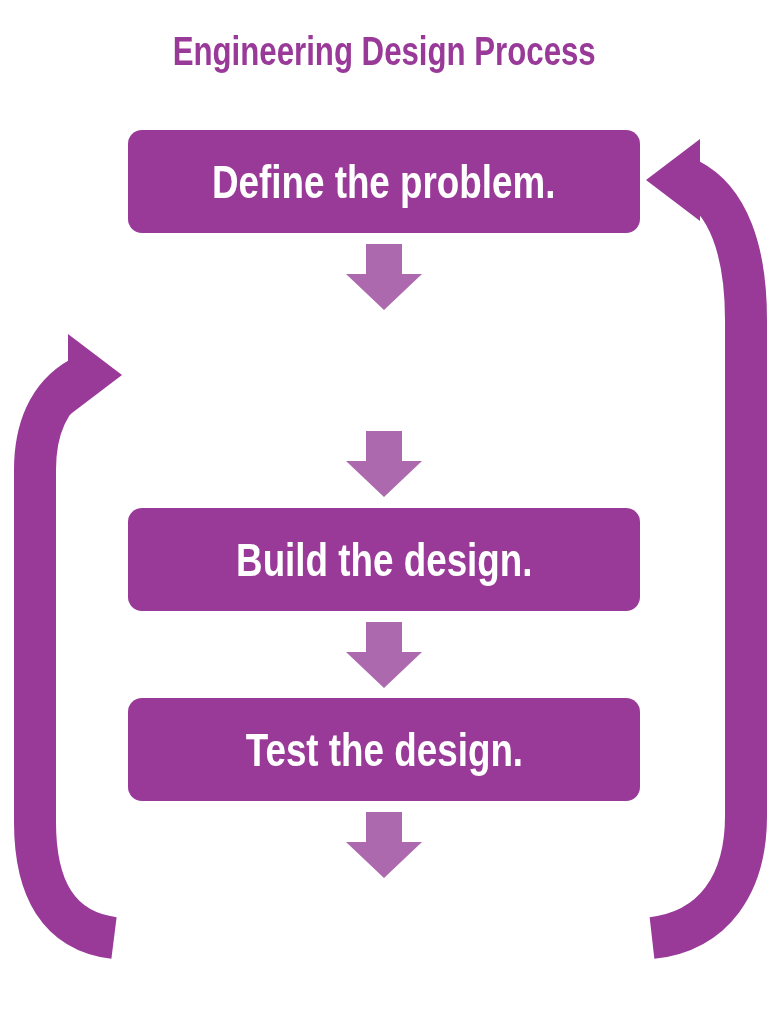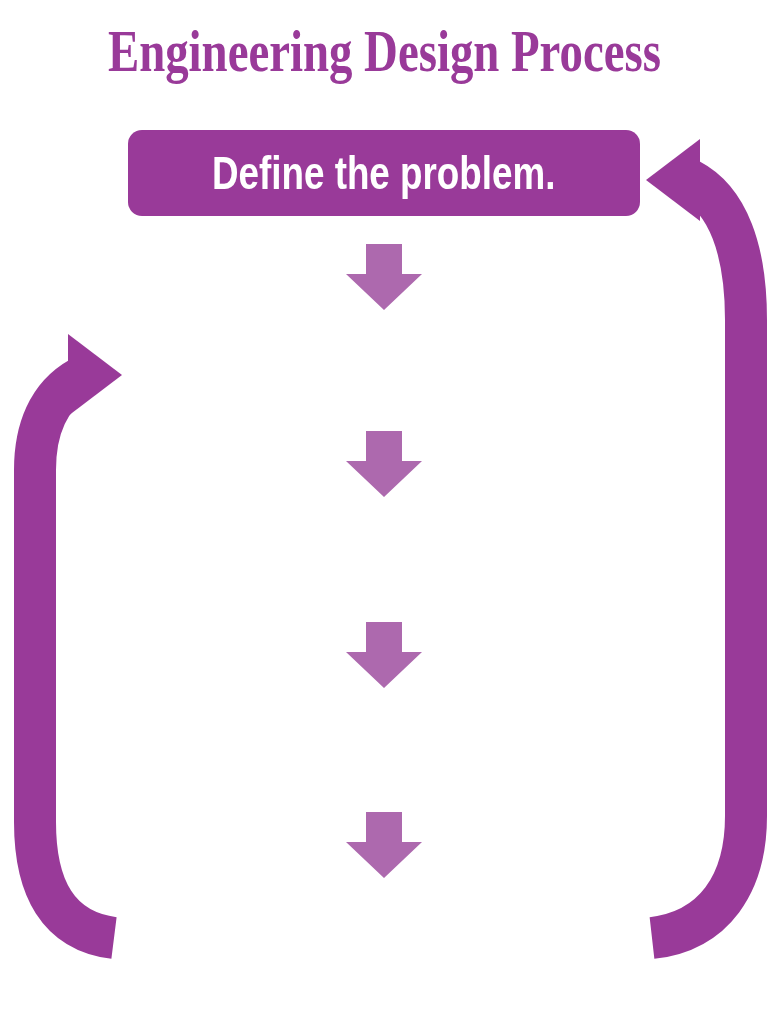--- a/index.html
+++ b/index.html
@@ -14,37 +14,36 @@
     --light: #ad69ae;
     --label: #ffffff;
   }
   .title {
     position: absolute;
     top: 14px;
     left: 0;
     width: 768px;
     margin: 0;
     text-align: center;
-    font-size: 60px;
+    font-size: 40px;
     font-weight: 700;
     line-height: 74px;
     color: var(--primary);
     white-space: nowrap;
-    font-family: Liberation Serif, serif;
   }
   .condensed {
     display: inline-block;
     transform: scaleX(0.78);
     white-space: nowrap;
   }
   .step-box {
     position: absolute;
     left: 128px;
     width: 512px;
-    height: 86px;
+    height: 103px;
     background: var(--primary);
     border-radius: 14px;
     display: flex;
     align-items: center;
     justify-content: center;
   }
   .step-label {
     color: var(--label);
     font-size: 46px;
     font-weight: 700;
@@ -83,20 +82,26 @@
 
     <g>
       <path class="loop-stroke" d="M 114 938 C 58 931 35 888 35 822 L 35 470 C 35 430 48 396 80 378"></path>
       <polygon class="loop-head" points="122,375 68,334 68,416"></polygon>
     </g>
   </svg>
 
   <div class="step-box" style="top:130px">
     <span class="step-label condensed">Define the problem.</span>
   </div>
+  <div class="step-box" style="top:508px">
+    <span class="step-label condensed">Build the design.</span>
+  </div>
+  <div class="step-box" style="top:698px">
+    <span class="step-label condensed">Test the design.</span>
+  </div>
 
   <svg class="down-arrow" style="top:244px" viewBox="0 0 80 66" aria-hidden="true">
     <polygon points="22,0 58,0 58,30 78,30 40,66 2,30 22,30"></polygon>
   </svg>
   <svg class="down-arrow" style="top:431px" viewBox="0 0 80 66" aria-hidden="true">
     <polygon points="22,0 58,0 58,30 78,30 40,66 2,30 22,30"></polygon>
   </svg>
   <svg class="down-arrow" style="top:622px" viewBox="0 0 80 66" aria-hidden="true">
     <polygon points="22,0 58,0 58,30 78,30 40,66 2,30 22,30"></polygon>
   </svg>

